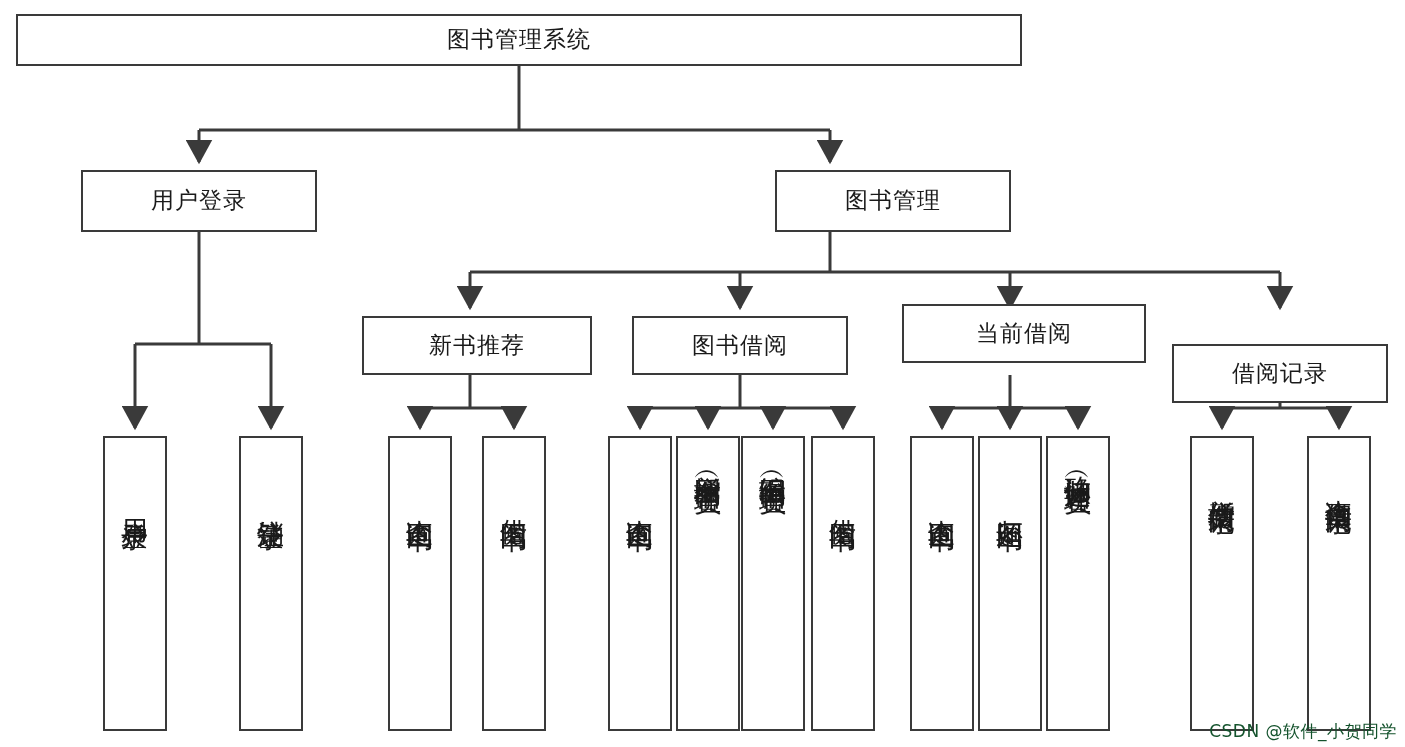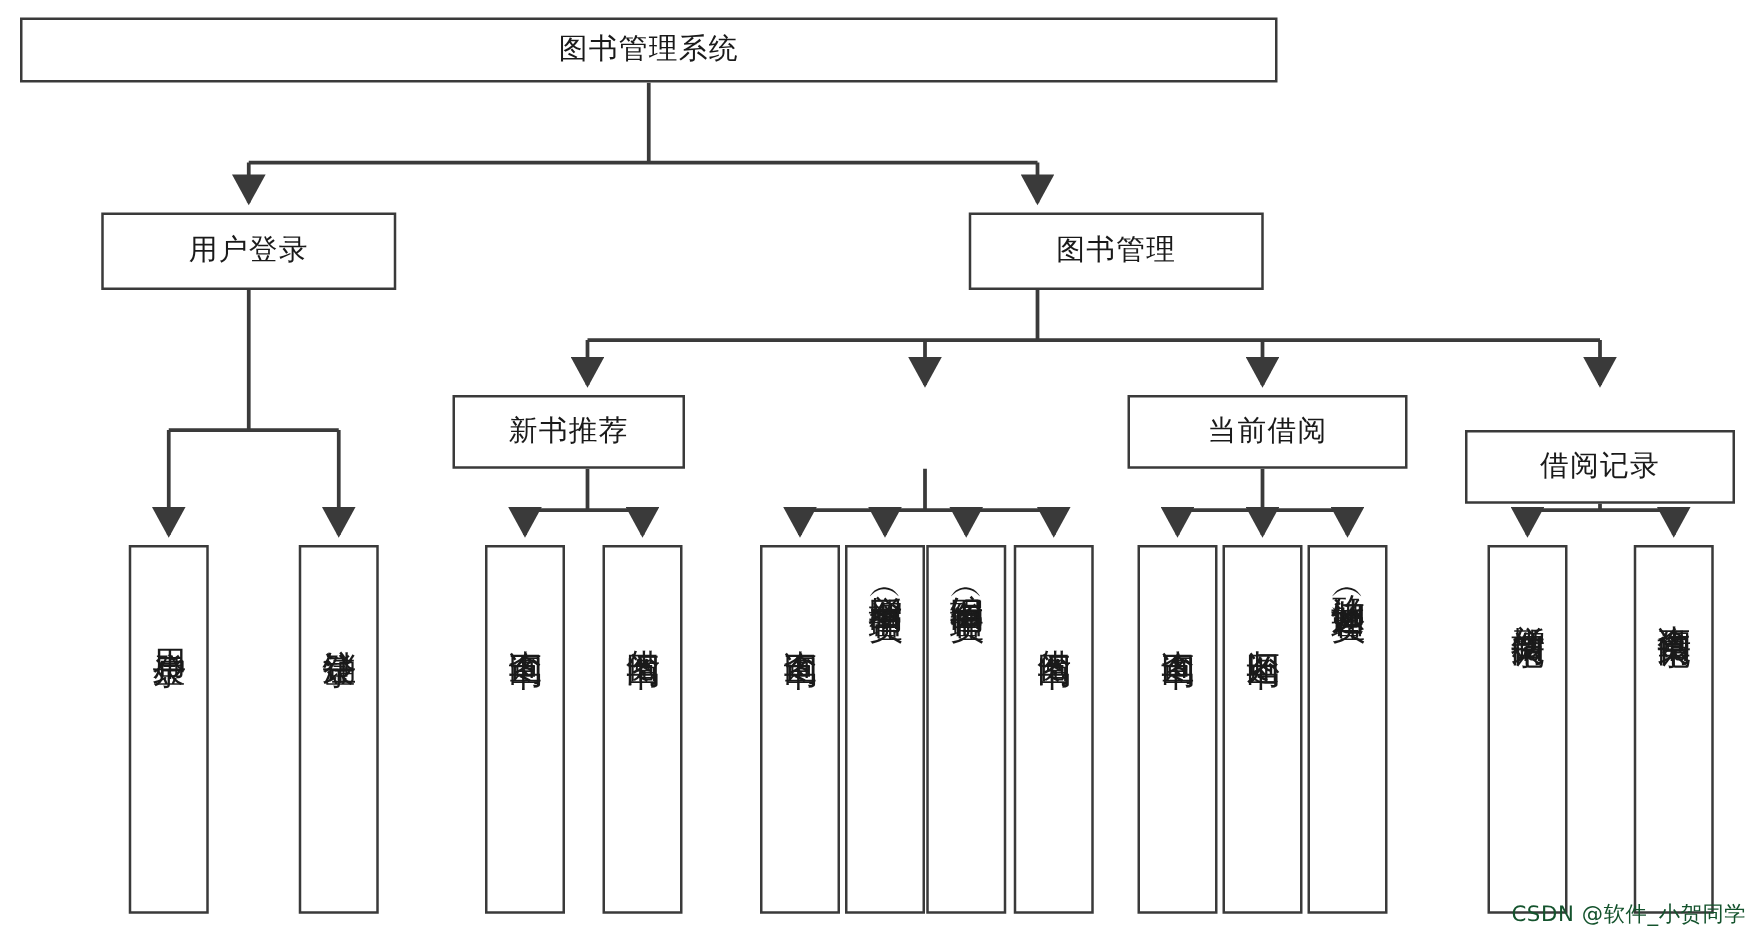--- a/index.html
+++ b/index.html
@@ -139,26 +139,29 @@
   </div>
 
   <div class="node horizontal" style="left:81px; top:170px; width:236px; height:62px;">
     <span class="node-label">用户登录</span>
   </div>
 
   <div class="node horizontal" style="left:729px; top:170px; width:236px; height:62px;margin-left:46px;">
     <span class="node-label">图书管理</span>
   </div>
 
-  <div class="node horizontal" style="left:362px; top:316px; width:186px; height:59px;">
+  <div class="node horizontal" style="left:362px; top:316px; width:230px; height:59px;">
     <span class="node-label">新书推荐</span>
   </div>
 
-
-  <div class="node horizontal" style="left:902px; top:316px; width:224px; height:59px;">
+  <div class="node horizontal" style="left:632px; top:316px; width:216px; height:59px;">
+    <span class="node-label">图书借阅</span>
+  </div>
+
+  <div class="node horizontal" style="left:902px; top:304px; width:244px; height:59px;">
     <span class="node-label">当前借阅</span>
   </div>
 
   <div class="node horizontal" style="left:1172px; top:316px; width:216px; height:59px;margin-top:28px;">
     <span class="node-label">借阅记录</span>
   </div>
 
   <div class="node vertical mid" style="left:103px; top:436px; width:64px; height:295px;">
     <span class="node-label">用户登录</span>
   </div>

